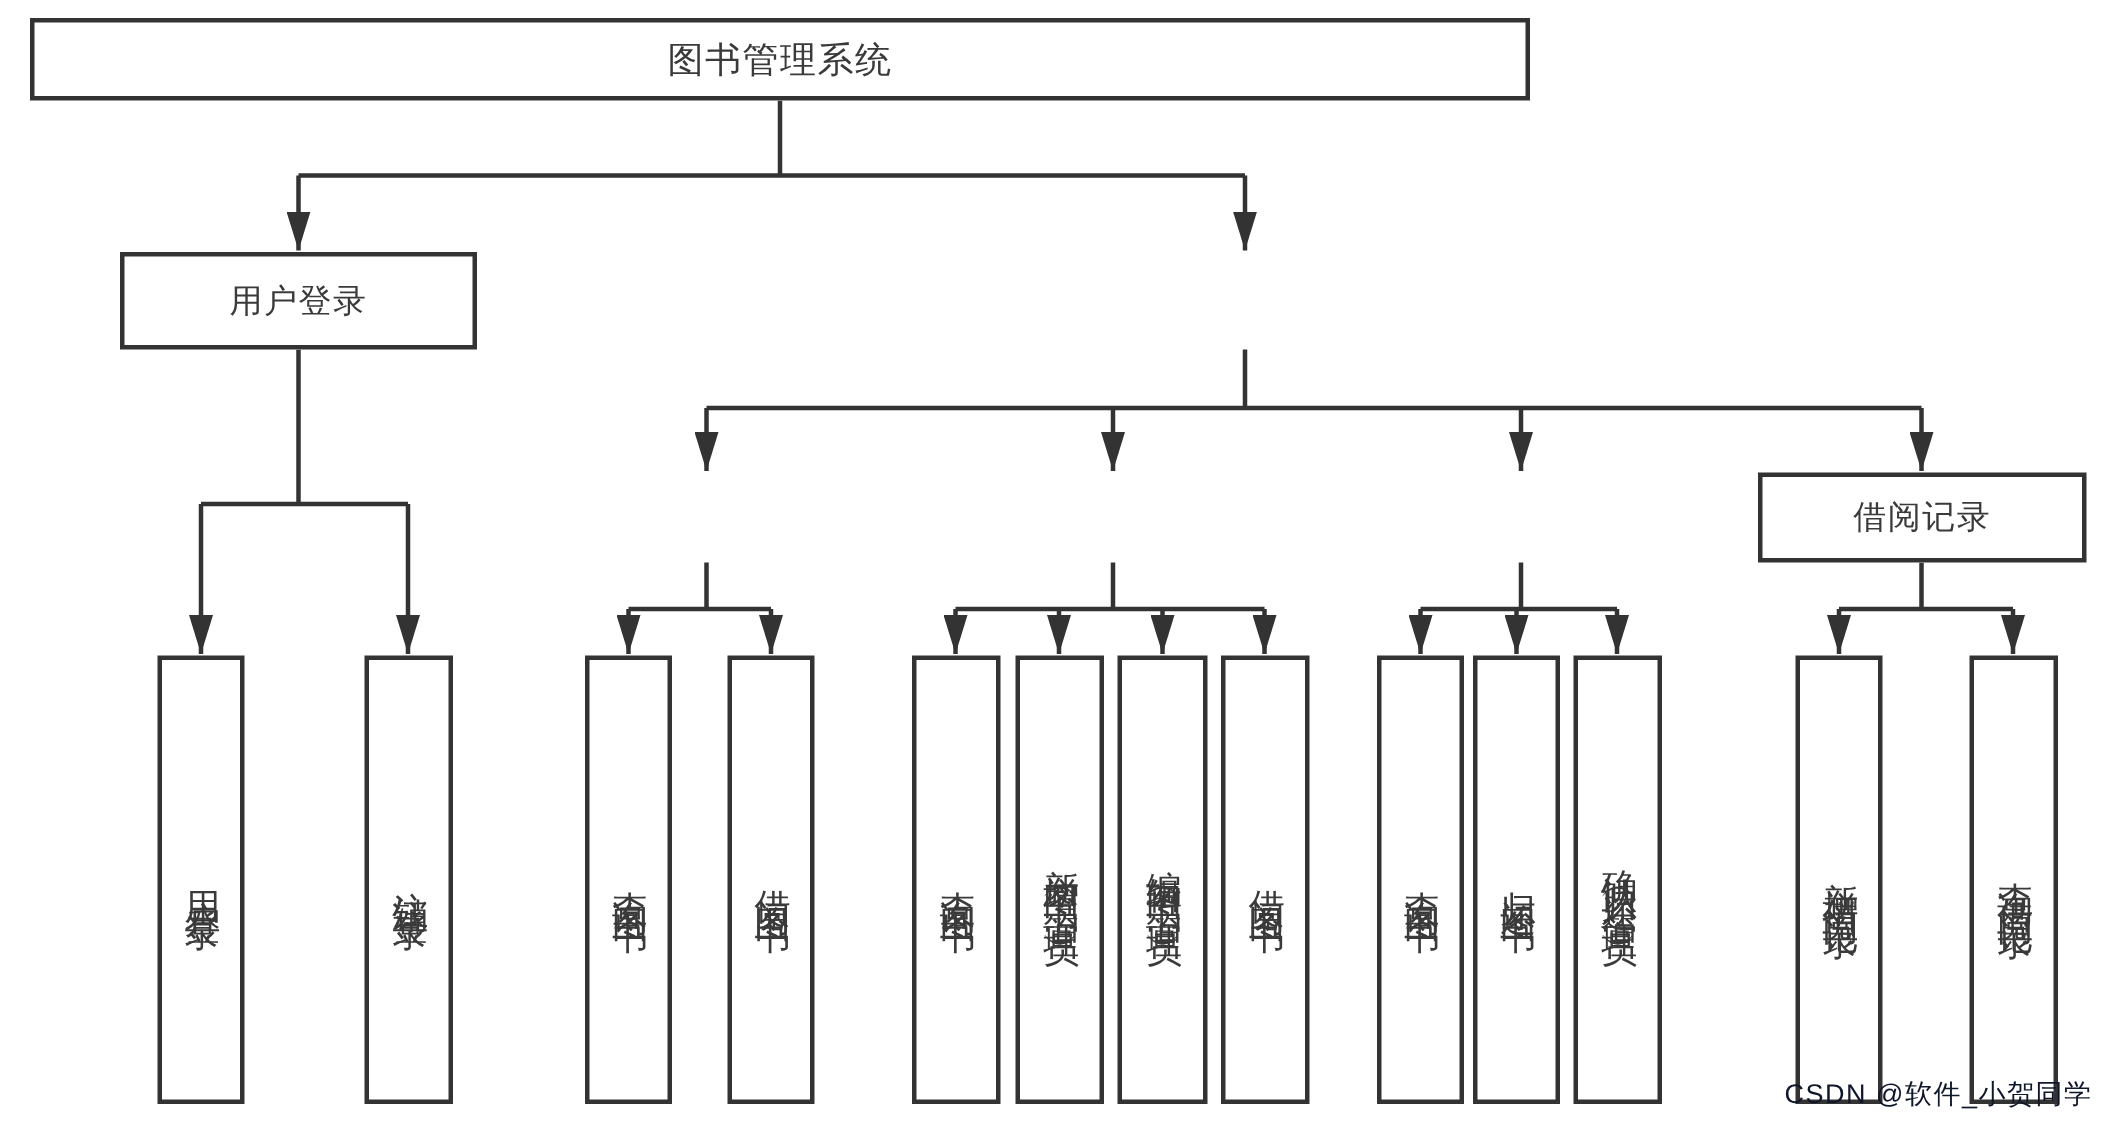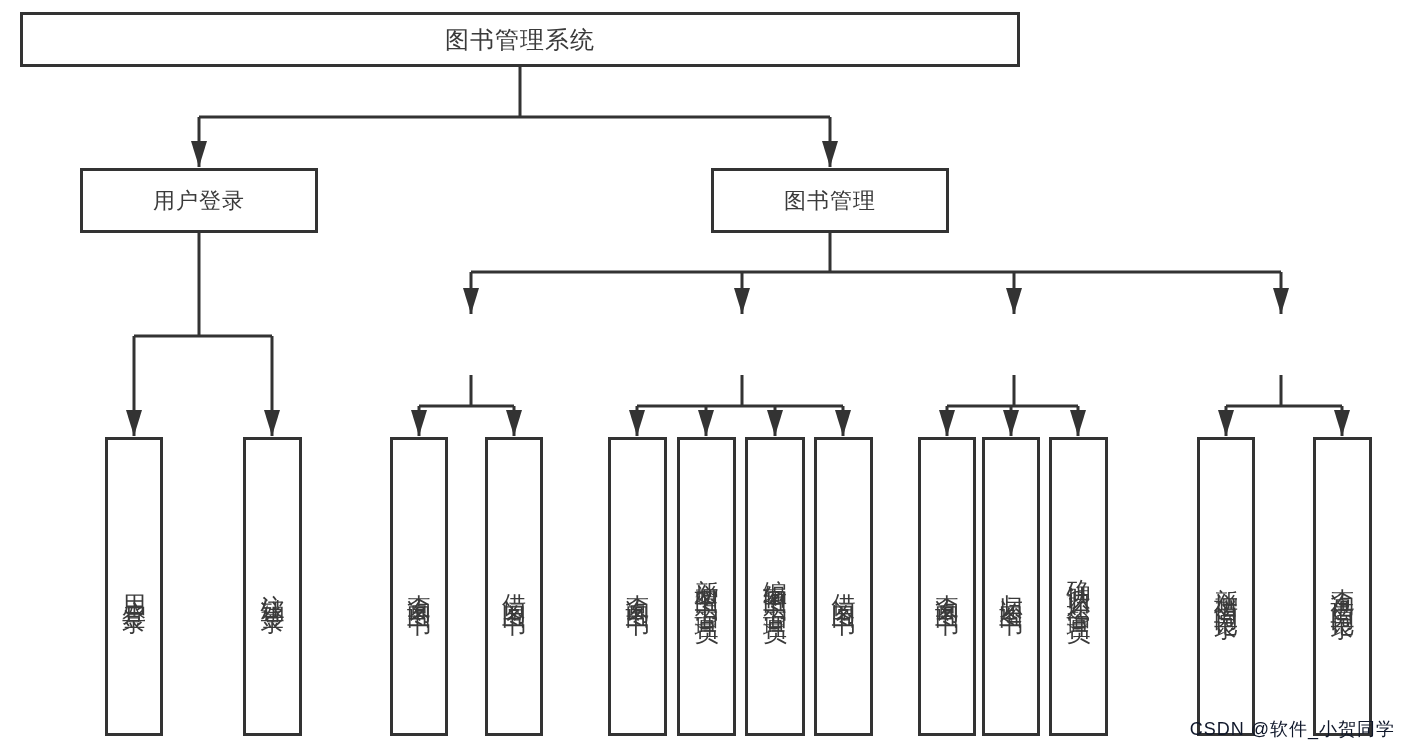--- a/index.html
+++ b/index.html
@@ -114,24 +114,24 @@
     <line class="arrowline" x1="1342" y1="406" x2="1342" y2="436"></line>
   </svg>
 
   <div class="box h root" style="left:20px;top:12px;width:1000px;height:55px">
     <span>图书管理系统</span>
   </div>
 
   <div class="box h l2" style="left:80px;top:168px;width:238px;height:65px">
     <span>用户登录</span>
   </div>
-  <div class="box h l2" style="left:711px;top:168px;width:238px;height:65px">
-    <span>图书管理</span>
+
+  <div class="box h l3" style="left:1172px;top:315px;width:219px;height:60px">
+    <span>借阅记录</span>
   </div>
-
 
   <div class="box v" style="left:105px;top:437px;width:58px;height:299px">
     <span>用户登录</span>
   </div>
   <div class="box v" style="left:243px;top:437px;width:59px;height:299px">
     <span>注销登录</span>
   </div>
 
   <div class="box v" style="left:390px;top:437px;width:58px;height:299px">
     <span>查询图书</span>

